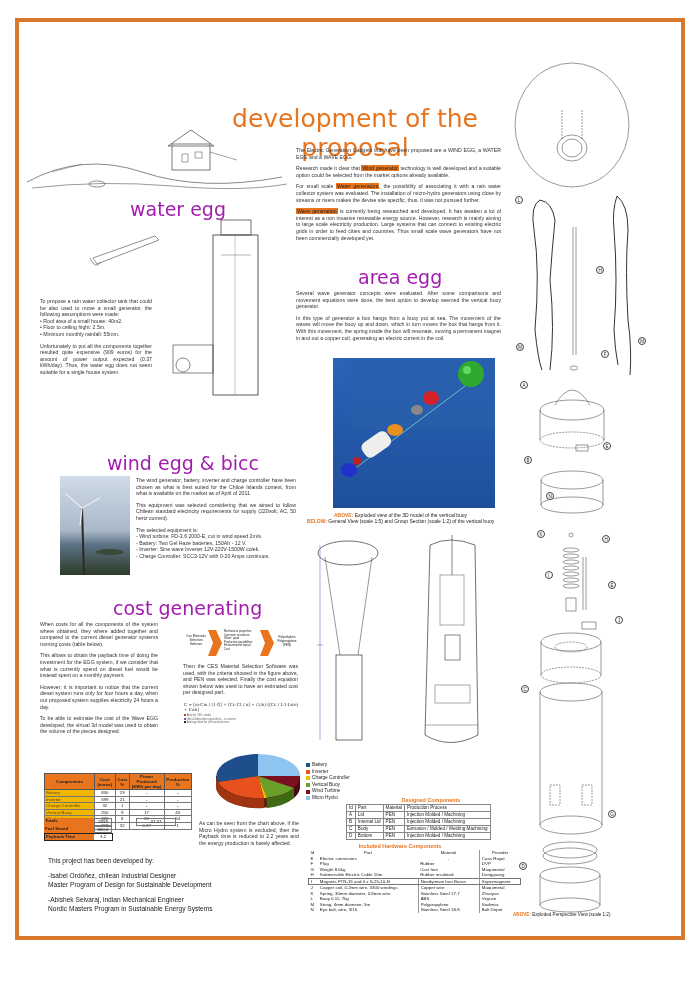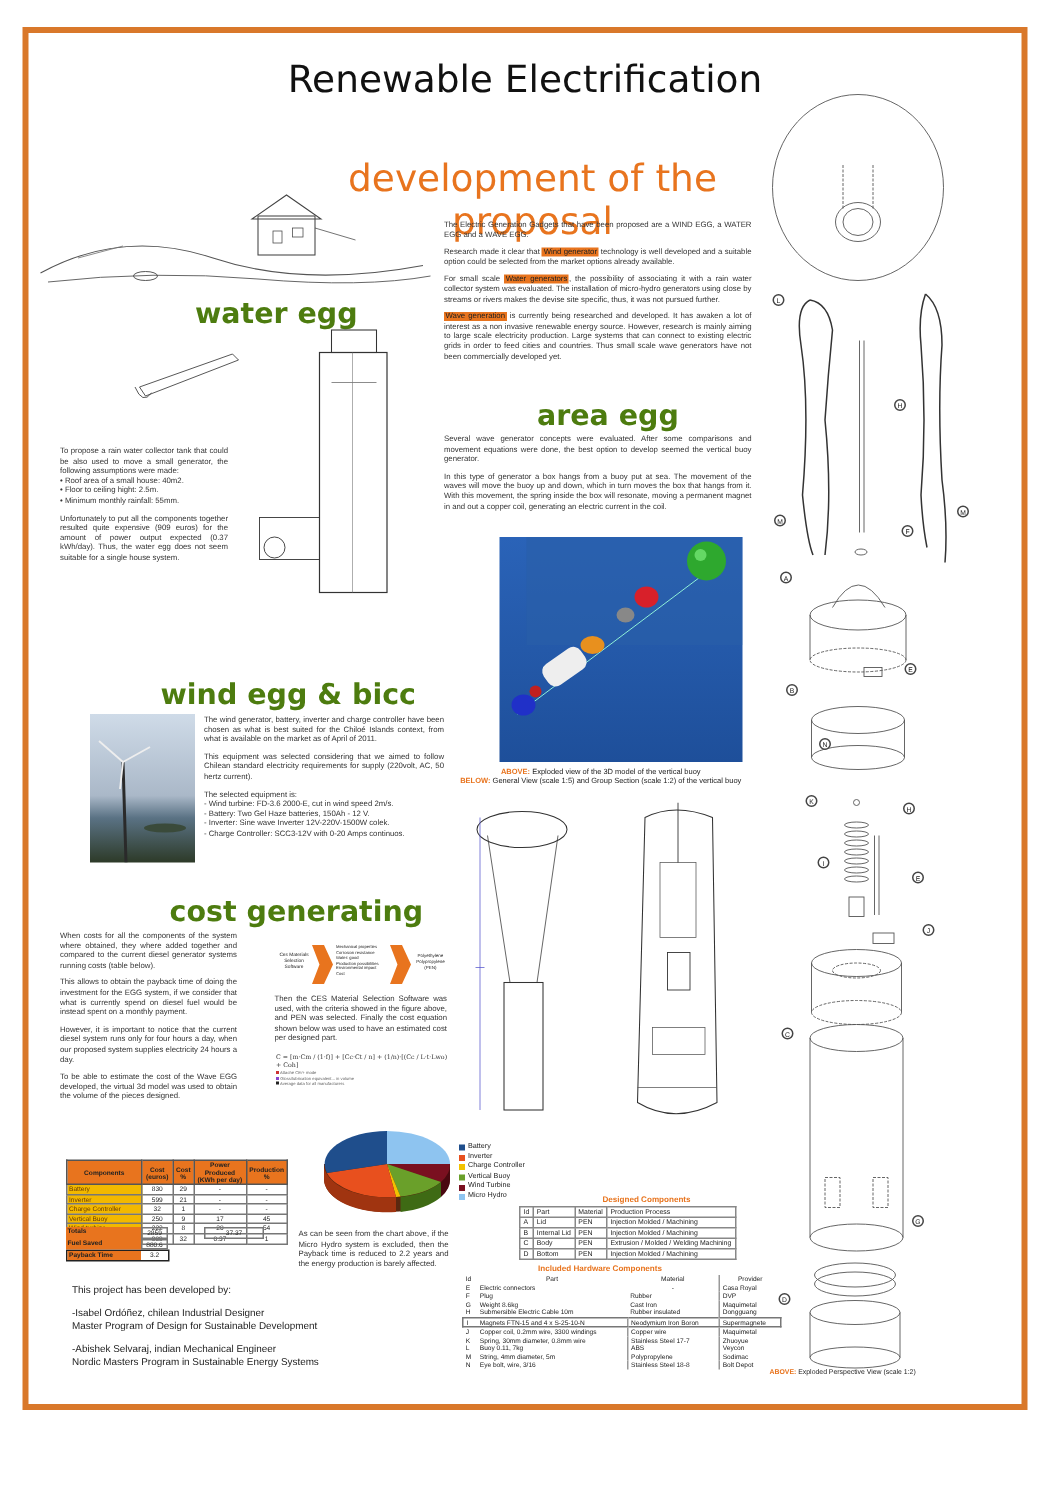--- a/index.html
+++ b/index.html
@@ -1,21 +1,21 @@
 <!DOCTYPE html>
 <html><head>
 <meta charset="utf-8">
 <style>
   * { box-sizing: border-box; margin: 0; padding: 0; }
   body { width: 700px; height: 990px; background: #ffffff; font-family: "Liberation Sans", sans-serif; color: #222; position: relative; overflow: hidden; }
   .frame { position: absolute; left: 15px; top: 18px; width: 670px; height: 922px; border: 4px solid #d9782a; }
   .abs { position: absolute; }
   .title { left: 185px; top: 38px; width: 330px; text-align: center; font-size: 25px; line-height: 29px; color: #111; font-family: "DejaVu Sans", sans-serif; font-weight: normal; }
   .subtitle { left: 195px; top: 104px; width: 320px; text-align: center; font-size: 25px; color: #e8741e; font-family: "DejaVu Sans", sans-serif; }
-  .section-title { font-size: 19px; font-family: "DejaVu Sans", sans-serif; color: #4d7c0f; font-weight: bold; }
+  .section-title { font-size: 19px; font-family: "DejaVu Sans", sans-serif; color: #a21caf; }
   .txt { font-size: 5.2px; line-height: 6.6px; text-align: justify; color: #333; }
   .txt p { margin-bottom: 5px; }
   .hl { background: #e8741e; color: #222; padding: 0 1px; }
   .blue-panel { background: linear-gradient(180deg, #2a63b8 0%, #1e4f9a 100%); }
   table.cost { border-collapse: collapse; font-size: 4.4px; }
   table.cost th { background: #e8741e; color: #222; font-weight: bold; border: 0.5px solid #555; padding: 0 1px; text-align: center; line-height: 5px; }
   table.cost td { border: 0.5px solid #777; padding: 0 1px; text-align: center; line-height: 5.6px; }
   table.cost td.comp { background: #f2b800; text-align: left; color: #6b3a00; }
   table.parts { border-collapse: collapse; font-size: 4.6px; }
   table.parts td, table.parts th { border: 0.5px solid #888; padding: 0 2px; text-align: left; line-height: 6px; font-weight: normal; }
@@ -29,21 +29,20 @@
   .orange { color: #e8741e; font-weight: bold; }
   .credits { font-size: 6.6px; line-height: 8.4px; color: #222; }
   .label-circle { width: 8px; height: 8px; border: 0.6px solid #444; border-radius: 50%; font-size: 4.5px; display: flex; align-items: center; justify-content: center; background: #fff; }
 </style>
 </head>
 <body>
 
 <div class="frame"></div>
 
 <div class="abs title">
-  <div>Renewable Electrification</div>
 </div>
 <div class="abs subtitle">development of the proposal</div>
 
 <svg class="abs" style="left:22px;top:122px" width="270" height="75">
   <path d="M5,60 Q60,30 120,50 T260,55" fill="none" stroke="#555" stroke-width="0.7"></path>
   <path d="M10,66 Q80,58 150,64 T265,62" fill="none" stroke="#555" stroke-width="0.6"></path>
   <rect x="150" y="22" width="38" height="26" fill="none" stroke="#444" stroke-width="0.7"></rect>
   <polygon points="146,24 169,8 192,24" fill="none" stroke="#444" stroke-width="0.7"></polygon>
   <rect x="160" y="32" width="6" height="8" fill="none" stroke="#444" stroke-width="0.5"></rect>
   <rect x="173" y="30" width="7" height="6" fill="none" stroke="#444" stroke-width="0.5"></rect>

